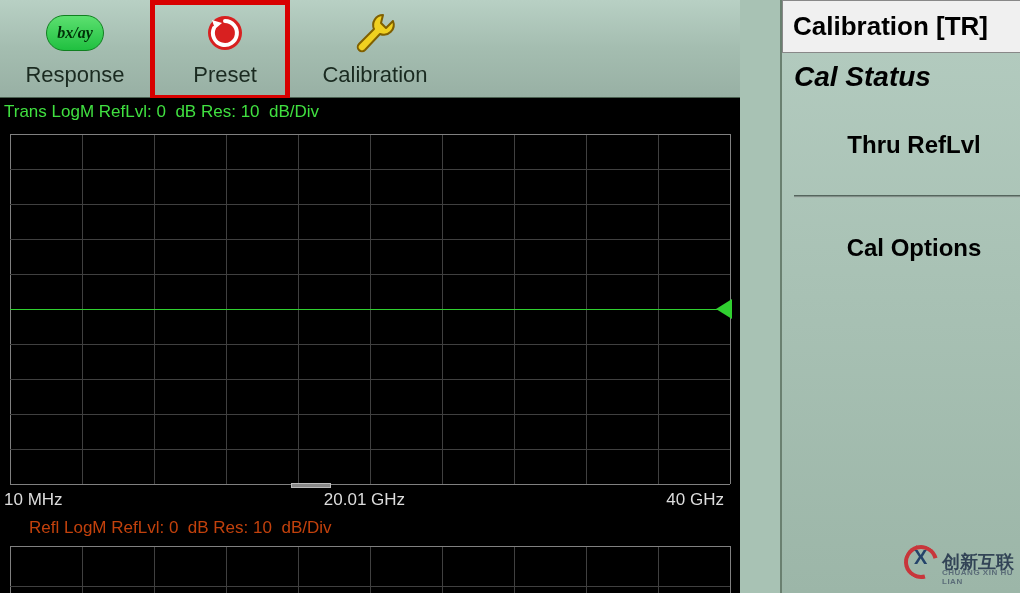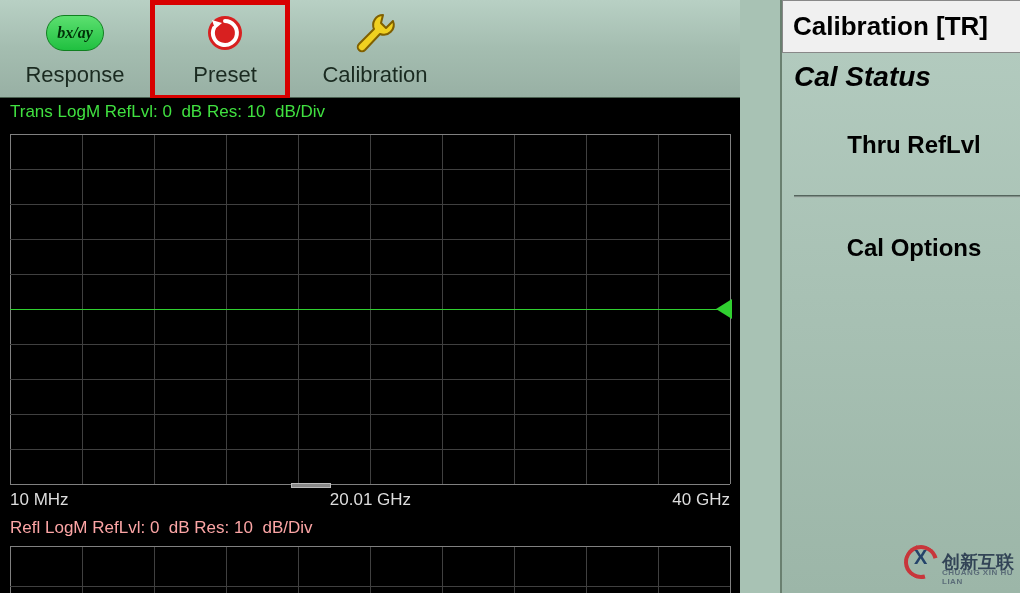--- a/index.html
+++ b/index.html
@@ -72,25 +72,25 @@
   .chart-area {
     position: absolute;
     left: 0;
     top: 98px;
     width: 740px;
     height: 495px;
     background: #000;
   }
   .trace-info {
     font-size: 17px;
-    padding: 4px 10px;
+    padding: 4px 4px;
     font-family: Arial, sans-serif;
   }
   .trace-info.green   { color: #40e040; }
-  .trace-info.magenta { color: #fca5a5; }
+  .trace-info.magenta { color: #c2410c; margin-left: 25px; }
   .chart-grid-1 {
     position: absolute;
     left: 10px;
     top: 36px;
     width: 720px;
     height: 350px;
   }
   .chart-grid-1 .grid {
     width: 100%; height: 100%;
     position: relative;
@@ -119,21 +119,21 @@
     position:absolute;
     left: 39%;
     bottom:-4px;
     width:40px;
     height:5px;
     background:#888;
     border:1px solid #bbb;
   }
   .xaxis-labels {
     position:absolute;
-    left:10px;
+    left:4px;
     top: 392px;
     width:720px;
     display:flex;
     justify-content:space-between;
     color:#ddd;
     font-size:17px;
   }
   .trace2-info-wrap {
     position:absolute;
     left:0; top: 416px;

